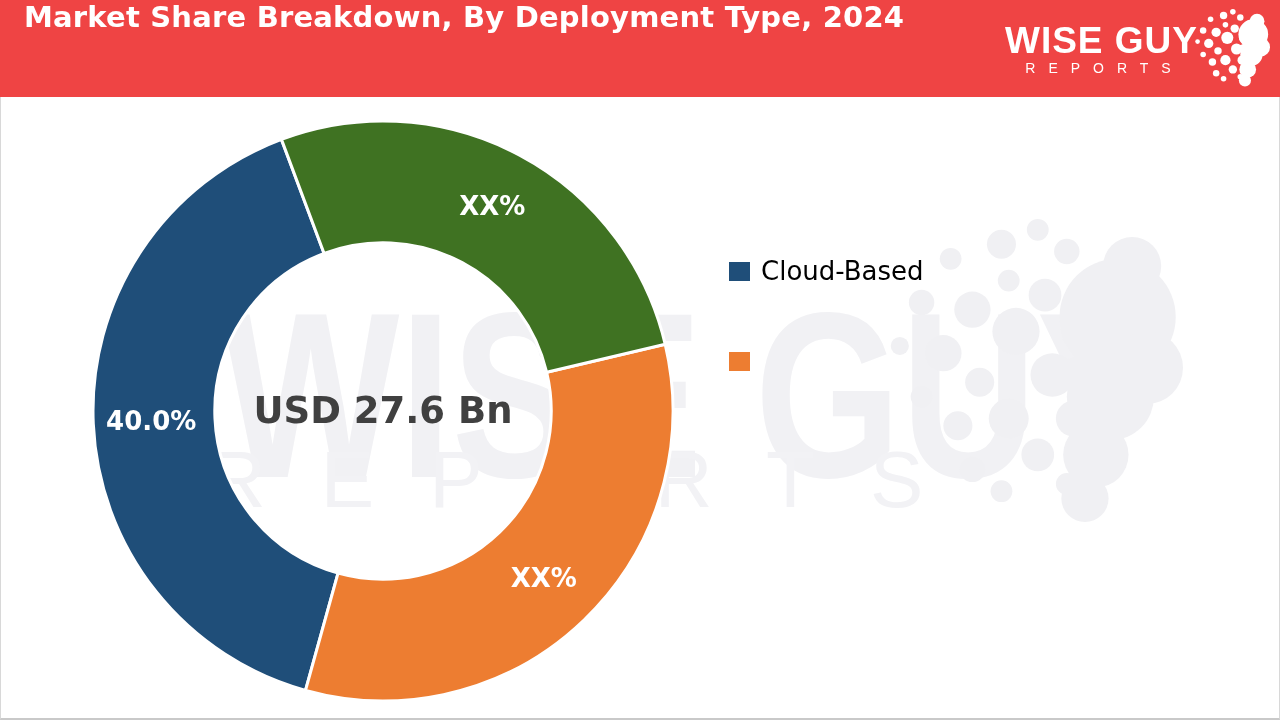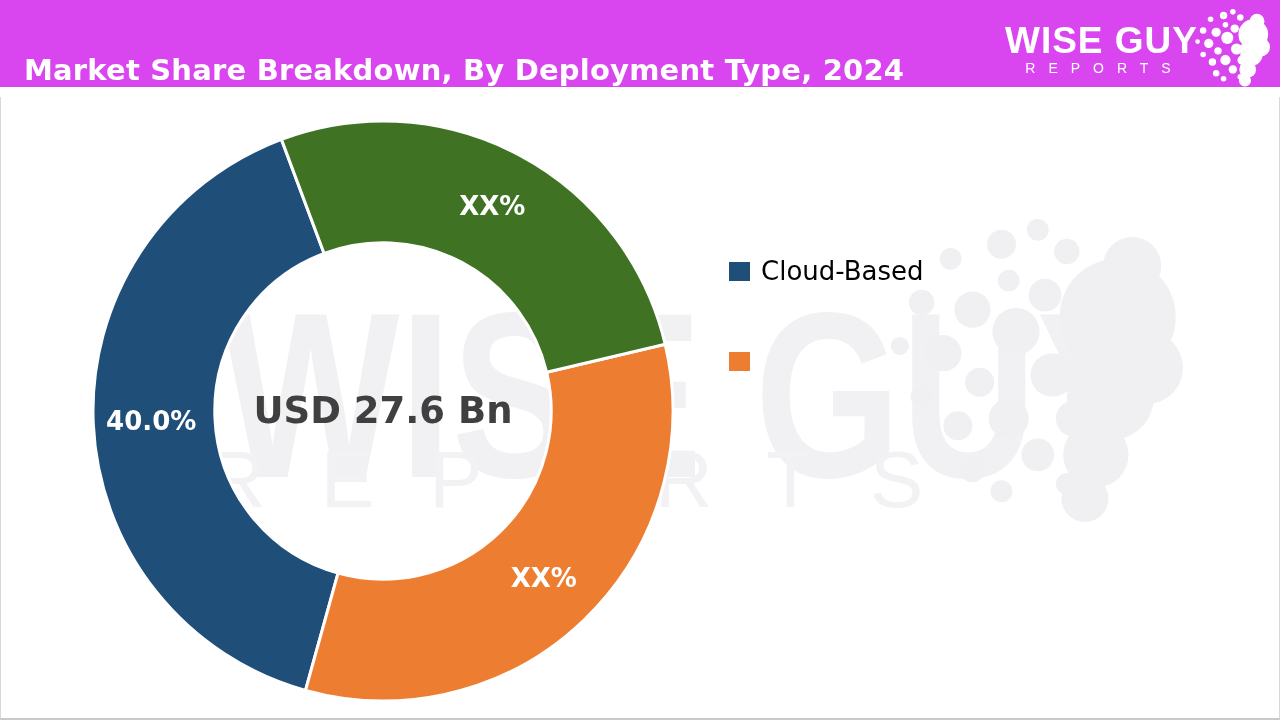--- a/index.html
+++ b/index.html
@@ -1,21 +1,21 @@
 <!DOCTYPE html>
 <html><head>
 <meta charset="utf-8">
 <style>
   * { margin:0; padding:0; box-sizing:border-box; }
   body { background:#e8e8e8; font-family:"DejaVu Sans", sans-serif; }
   .page { position:relative; width:1280px; height:720px; background:#ffffff; overflow:hidden; }
 
   
-  .header { position:absolute; top:0; left:0; width:1280px; height:87px;
-            background:#d946ef; z-index:10; display:flex; align-items:flex-end; }
+  .header { position:absolute; top:0; left:0; width:1280px; height:97px;
+            background:#ef4444; z-index:10; display:flex; align-items:flex-start; }
   .header-title { color:#ffffff; font-size:29px; font-weight:bold; padding-left:24px;
                   letter-spacing:0.2px; font-family:"DejaVu Sans", sans-serif; }
   .logo { position:absolute; right:10px; top:4px; height:90px; display:flex; align-items:center; z-index:11; }
   .logo-text { text-align:center; margin-right:-6px; }
   .logo-line1 { color:#ffffff; font-family:"Liberation Sans", sans-serif; font-weight:600;
                 font-size:37px; letter-spacing:1px; line-height:1.05; }
   .logo-line2 { color:#ffffff; font-family:"Liberation Sans", sans-serif; font-weight:400;
                 font-size:14px; letter-spacing:13px; margin-left:6px; line-height:1.1; }
   .logo-face { width:78px; height:86px; fill:#ffffff; }
 

